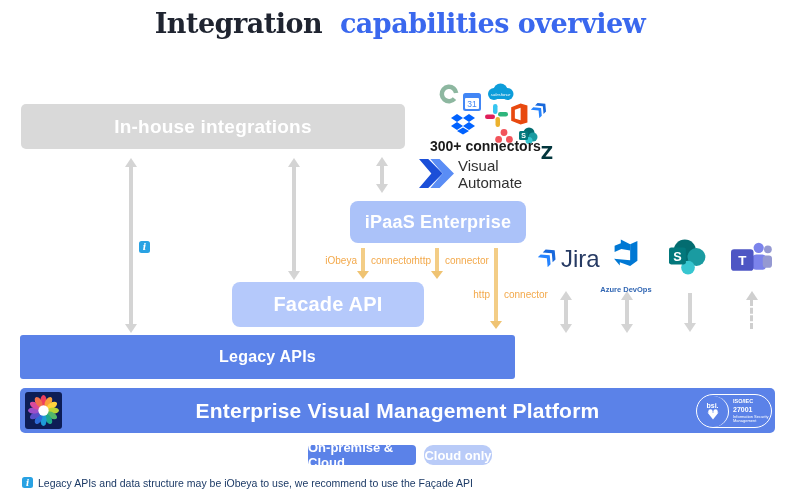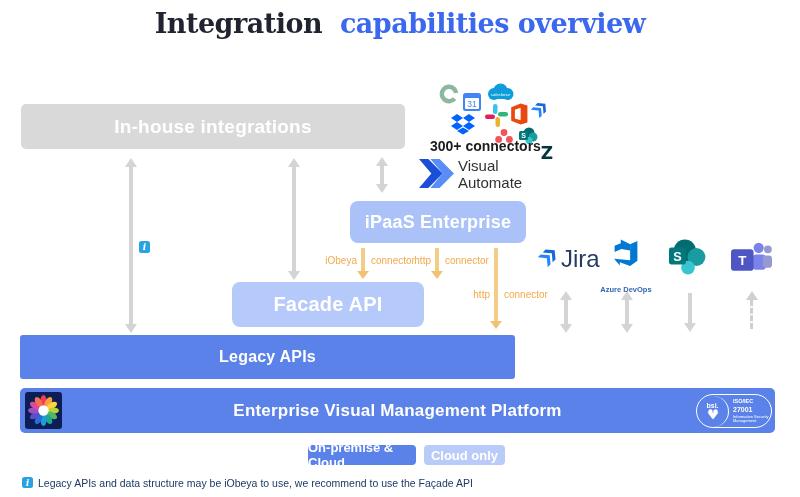--- a/index.html
+++ b/index.html
@@ -13,21 +13,21 @@
   .title .t-blue{color:#3a68ee;}
 
   
   .bx{position:absolute;display:flex;align-items:center;justify-content:center;
       color:#fff;font-weight:700;letter-spacing:0.2px;}
   .bx-inhouse{left:21px;top:104px;width:384px;height:45px;background:#d9d9d9;border-radius:5px;font-size:19px;}
   .bx-ipaas{left:350px;top:201px;width:176px;height:42px;background:#abc2f9;border-radius:8px;font-size:18px;}
   .bx-facade{left:232px;top:282px;width:192px;height:45px;background:#b5c9fb;border-radius:8px;font-size:20px;}
   .bx-legacy{left:20px;top:335px;width:495px;height:44px;background:#5b82e8;border-radius:3px;font-size:16px;}
   .bx-connectors{left:537px;top:335px;width:238px;height:44px;background:#5b82e8;border-radius:5px;font-size:18px;}
-  .bx-platform{left:20px;top:388px;width:755px;height:45px;background:#5b82e8;border-radius:5px;font-size:17px;}
+  .bx-platform{left:20px;top:388px;width:755px;height:45px;background:#5b82e8;border-radius:5px;font-size:21px;}
 
   
   .arr{position:absolute;width:4px;background:#d4d4d4;}
   .arr.head-up::before{content:"";position:absolute;top:-8px;left:50%;transform:translateX(-50%);
       border-left:6px solid transparent;border-right:6px solid transparent;border-bottom:9px solid #d4d4d4;}
   .arr.head-down::after{content:"";position:absolute;bottom:-8px;left:50%;transform:translateX(-50%);
       border-left:6px solid transparent;border-right:6px solid transparent;border-top:9px solid #d4d4d4;}
   .darr{position:absolute;width:0;border-left:3px dashed #cfcfcf;}
   .darr::before{content:"";position:absolute;top:-9px;left:-7.5px;
       border-left:6px solid transparent;border-right:6px solid transparent;border-bottom:9px solid #cfcfcf;}
@@ -68,21 +68,21 @@
   .bsi-brand{font-size:7px;font-weight:700;line-height:7px;}
   .bsi-text{padding-left:4px;display:flex;flex-direction:column;line-height:1;}
   .bsi-std{font-size:5.5px;font-weight:700;}
   .bsi-num{font-size:7px;font-weight:700;margin:1px 0 2px;}
   .bsi-sub{font-size:4px;}
 
   
   .chip{position:absolute;display:flex;align-items:center;justify-content:center;color:#fff;
         font-weight:700;font-size:13px;border-radius:4px;}
   .chip.onprem{left:308px;top:445px;width:108px;height:20px;background:#5b82e8;}
-  .chip.cloudonly{left:424px;top:445px;width:81px;height:20px;background:#b9cbf8;}
+  .chip.cloudonly{left:424px;top:445px;width:68px;height:20px;background:#b9cbf8;border-radius:9px;}
   .footnote{position:absolute;left:38px;top:477px;font-size:10.5px;color:#1c3a66;}
 </style>
 </head>
 <body>
 
 <div class="canvas">
 
   <div class="title">
     <span class="t-dark">Integration</span>
     <span class="t-dark">&nbsp;</span><span class="t-blue">capabilities overview</span>

